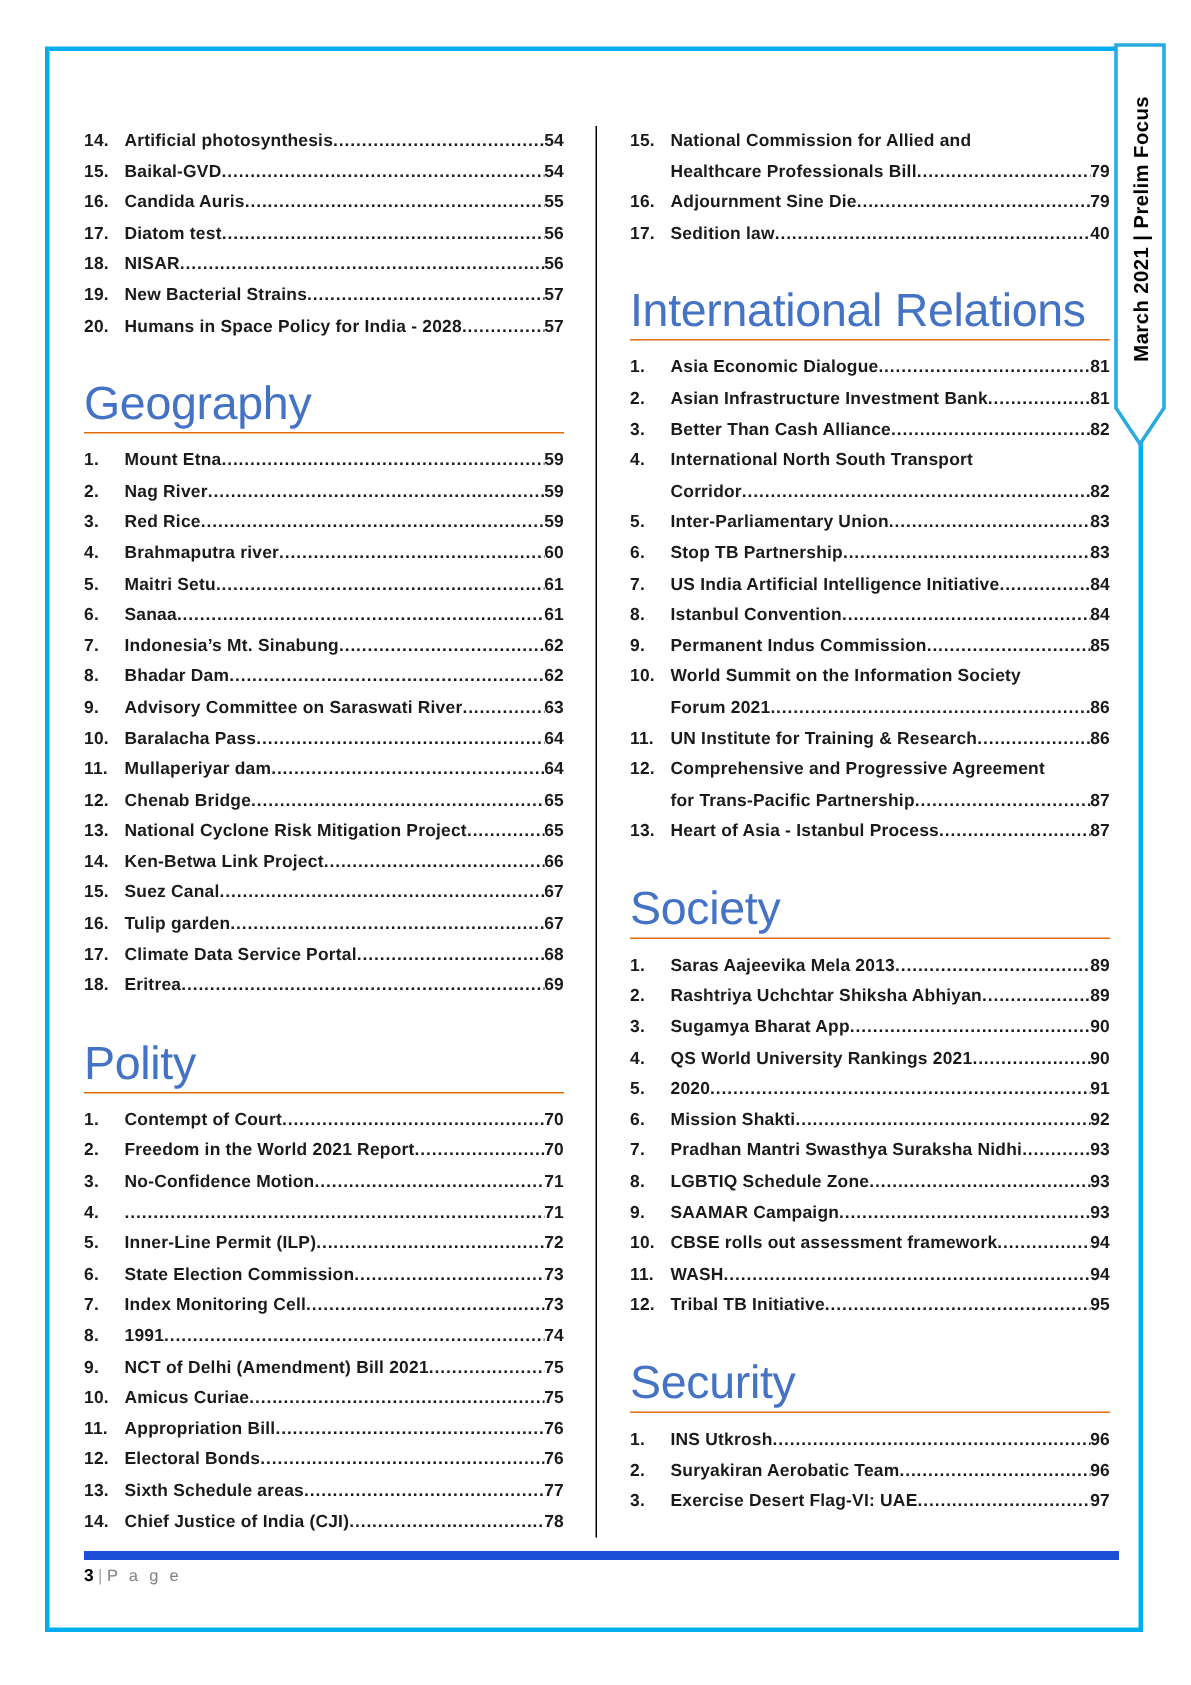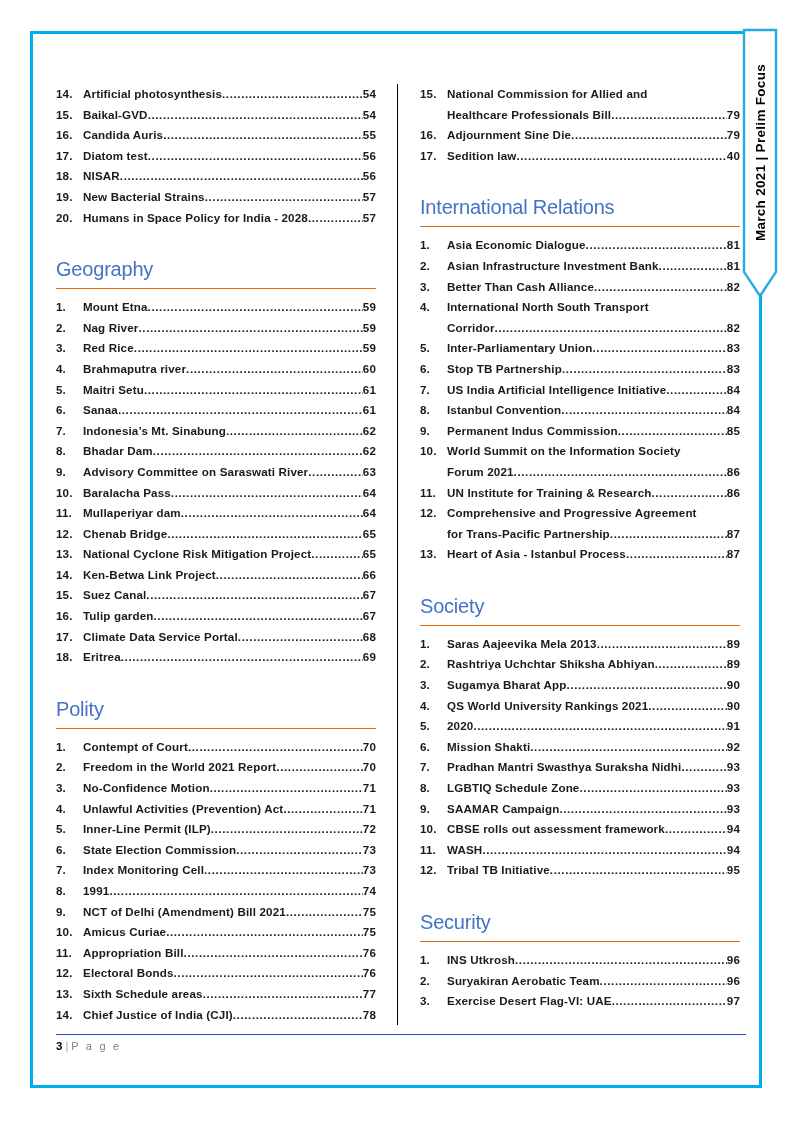--- a/index.html
+++ b/index.html
@@ -80,21 +80,21 @@
     width: 320px;
   }
   .column.left  { left: 0px; }
   .column.right { left: 364px; }
 
   
   .section-head {
     color: #4472C4;
     font-family: "Liberation Sans", sans-serif;
     font-weight: normal;
-    font-size: 20px;
+    font-size: 31px;
     line-height: 30px;
     letter-spacing: -0.2px;
     margin: 0;
     padding: 0 0 2px 0;
   }
   .section-rule {
     height: 0;
     border-top: 1.4px solid #E36C0A;
     margin: 2px 0 8px 0;
   }
@@ -150,21 +150,21 @@
     font-weight: bold;
     padding-left: 0px;
   }
 
   
   #footer {
     position: absolute;
     left: 56px;
     top: 1034px;
     width: 690px;
-    border-top: 1px solid #1d4ed8;
+    border-top: 6px solid #1d4ed8;
     padding-top: 5px;
     font-size: 11px;
     color: #808080;
   }
   #footer .pg-num {
     color: #000000;
     font-weight: bold;
     font-size: 11.5px;
   }
   #footer .pg-sep { color: #a6a6a6; padding: 0 3px; }
@@ -478,21 +478,20 @@
                 <span class="li-title">No-Confidence Motion</span>
                 <span class="li-dots">................................................................................</span>
                 <span class="li-page">71</span>
               </div>
             </span>
           </li>
           <li>
             <span class="li-num">4.</span>
             <span class="li-body">
               <div class="li-row">
-                <span class="li-title">Unlawful Activities (Prevention) Act</span>
                 <span class="li-dots">................................................................................</span>
                 <span class="li-page">71</span>
               </div>
             </span>
           </li>
           <li>
             <span class="li-num">5.</span>
             <span class="li-body">
               <div class="li-row">
                 <span class="li-title">Inner-Line Permit (ILP)</span>

